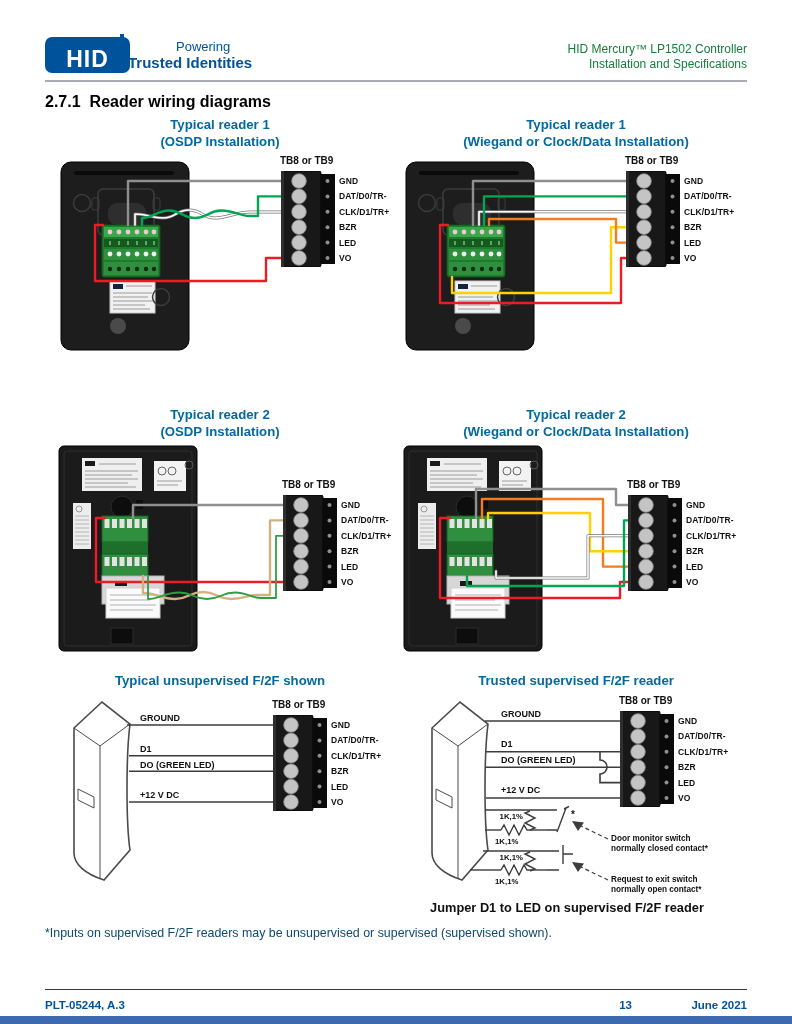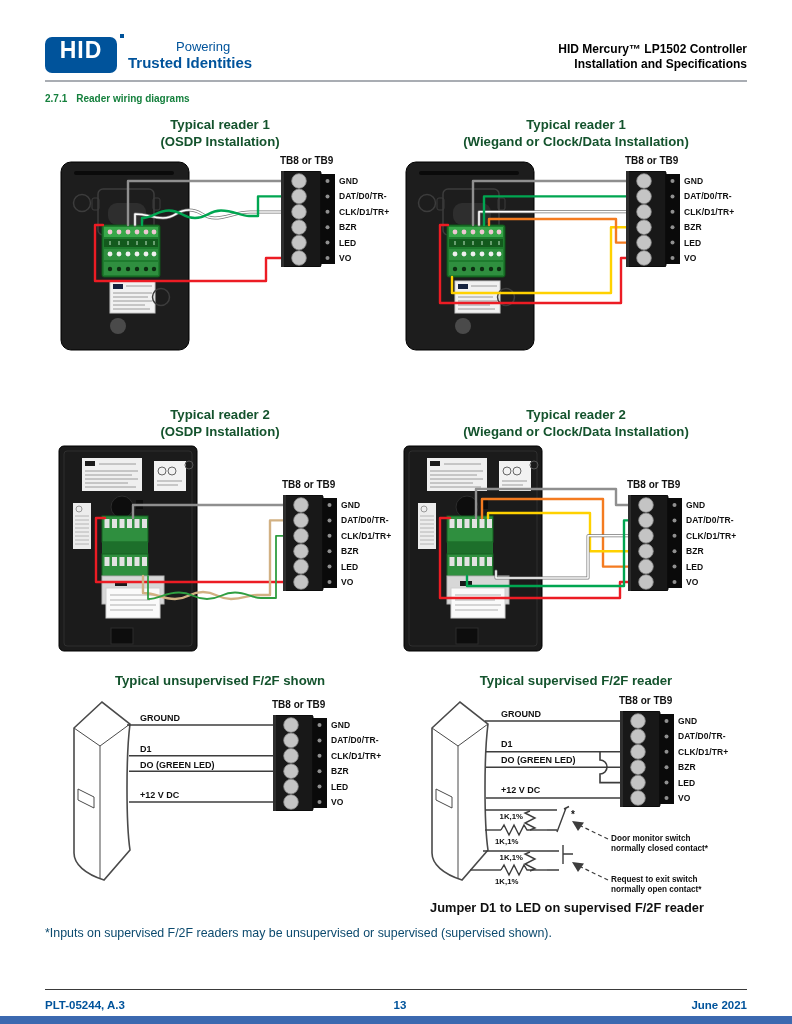--- a/index.html
+++ b/index.html
@@ -1,45 +1,45 @@
 <!DOCTYPE html>
 <html><head>
 <meta charset="utf-8">
 <style>
   html,body{margin:0;padding:0;background:#fff;}
   body{width:792px;height:1024px;position:relative;font-family:"Liberation Sans",sans-serif;color:#111;overflow:hidden;}
   .abs{position:absolute;}
   
-  .logo-box{left:45px;top:37px;width:72px;height:36px;background:#00539b;border-radius:7px;display:flex;align-items:flex-start;justify-content:center;}
+  .logo-box{left:45px;top:37px;width:85px;height:36px;background:#00539b;border-radius:7px;display:flex;align-items:flex-end;justify-content:center;}
   .logo-box span{color:#fff;font-weight:bold;font-size:23px;letter-spacing:1px;}
   .logo-reg{left:120px;top:34px;width:4px;height:4px;background:#00539b;}
   .tag1{left:128px;top:39px;font-size:13px;color:#00539b;margin-left:48px;}
   .tag2{left:128px;top:54px;font-size:15px;font-weight:bold;color:#00539b;}
-  .doc-title{right:45px;top:42px;text-align:right;color:#000000;font-weight:bold;font-size:12px;line-height:15px;}
+  .doc-title{right:45px;top:42px;text-align:right;color:#15803d;font-weight:normal;font-size:12px;line-height:15px;}
   .hrule{left:45px;top:80px;width:702px;height:2px;background:#a9adb3;}
   
-  .section{left:45px;top:93px;font-size:10px;font-weight:bold;color:#15803d;}
+  .section{left:45px;top:93px;font-size:16px;font-weight:bold;color:#000000;}
   .section .num{margin-right:9px;}
   
-  .dtitle{font-weight:bold;font-size:13.2px;line-height:16.5px;text-align:center;color:#14532d;}
+  .dtitle{font-weight:bold;font-size:13.2px;line-height:16.5px;text-align:center;color:#0369a1;}
   svg{position:absolute;font-family:"Liberation Sans",sans-serif;}
   svg text{fill:#101010;font-weight:bold;}
   .tlabel{font-size:8.5px;letter-spacing:0.1px;}
   .tbtitle{font-size:10px;}
   .wlabel{font-size:9px;}
   .rlabel{font-size:7.8px;}
   .note{font-size:8.2px;}
   .jnote{font-size:12.8px;}
   .ast{font-size:10px;}
   
   .footnote{left:45px;top:926px;font-size:12.4px;font-weight:normal;color:#0c4a6e;}
   .frule{left:45px;top:989px;width:702px;height:1px;background:#3a3a3a;}
   .footer{top:999px;font-size:11.5px;font-weight:bold;color:#00539b;}
   .f-left{left:45px;}
-  .f-center{left:0;width:748px;text-align:center;margin-left:26px;}
+  .f-center{left:0;width:632px;text-align:right;}
   .f-right{right:45px;}
   .bluebar{left:0;top:1016px;width:792px;height:8px;background:#3c69b0;}
   .wire{fill:none;stroke-linejoin:round;stroke-linecap:round;}
 </style>
 </head>
 <body>
 
 <svg width="0" height="0" style="position:absolute">
   <defs>
 
@@ -228,21 +228,21 @@
     <div>(OSDP Installation)</div>
 </div>
 <div class="abs dtitle" style="left:390px;top:407px;width:372px;">
   <div>Typical reader 2</div>
     <div>(Wiegand or Clock/Data Installation)</div>
 </div>
 <div class="abs dtitle" style="left:45px;top:673px;width:350px;">
   <div>Typical unsupervised F/2F shown</div>
 </div>
 <div class="abs dtitle" style="left:390px;top:673px;width:372px;">
-  <div>Typical supervised F/2F reader</div>
+  <div>Trusted supervised F/2F reader</div>
 </div>
 
 <svg style="left:45px;top:153px;" width="350" height="200" viewBox="0 0 350 200">
   <use href="#reader1" x="15" y="8" width="130" height="190"></use>
   <path class="wire" d="M83,72 V28 H254" stroke="#8f8f8f" stroke-width="2.4"></path>
   <path class="wire" d="M58,72 H50 V128 H221 V105 H254" stroke="#ec1c24" stroke-width="2.4"></path>
   <path class="wire" d="M90,72 V61 C103,61 106,65 118,65 C131,65 131,57 144,57 C157,57 157,65 170,65 C181,65 192,59 205,59 L254,59" stroke="#777" stroke-width="3"></path>
   <path class="wire" d="M90,72 V61 C103,61 106,65 118,65 C131,65 131,57 144,57 C157,57 157,65 170,65 C181,65 192,59 205,59 L254,59" stroke="#fff" stroke-width="1.6"></path>
   <path class="wire" d="M97,72 V65 C108,65 112,57.5 124,57.5 C137,57.5 137,65 150,65 C163,65 163,57.5 176,57.5 C188,57.5 196,63 204,63 L213,63 V43.4 H254" stroke="#00a651" stroke-width="2.4"></path>
   <use href="#tb" x="236" y="18" width="56" height="96"></use>

